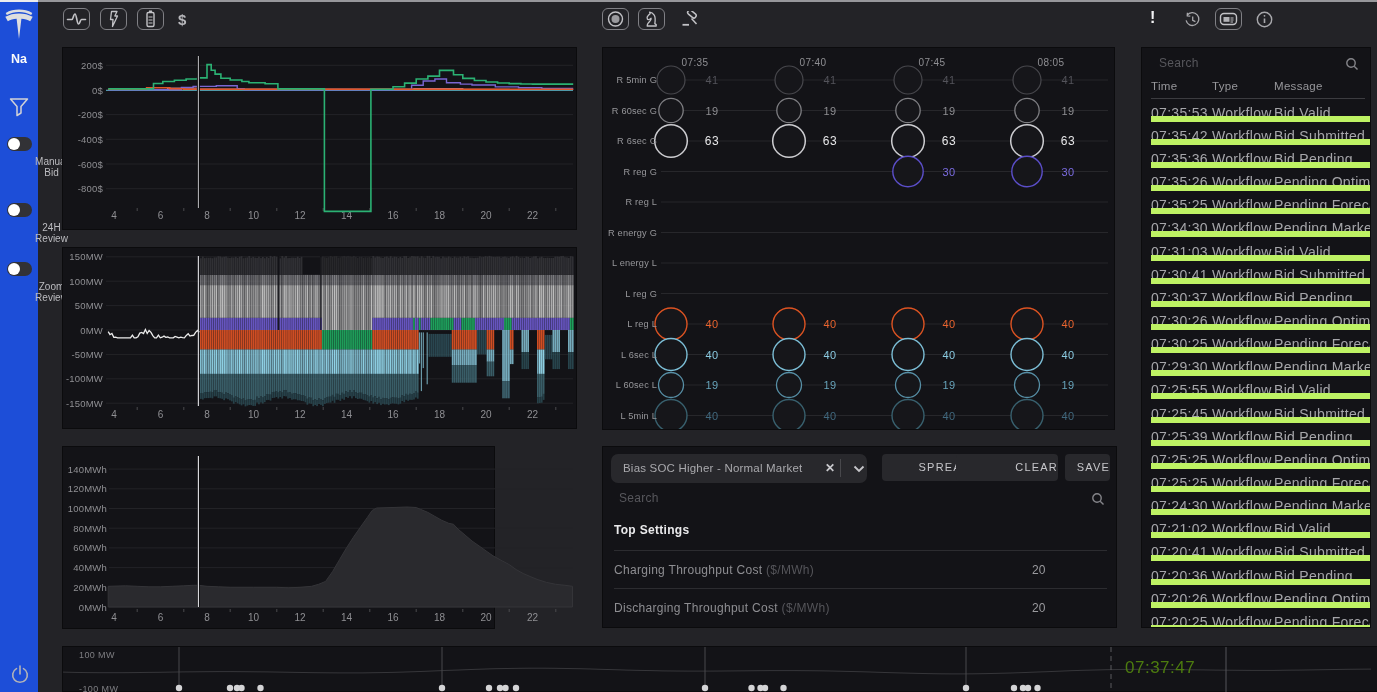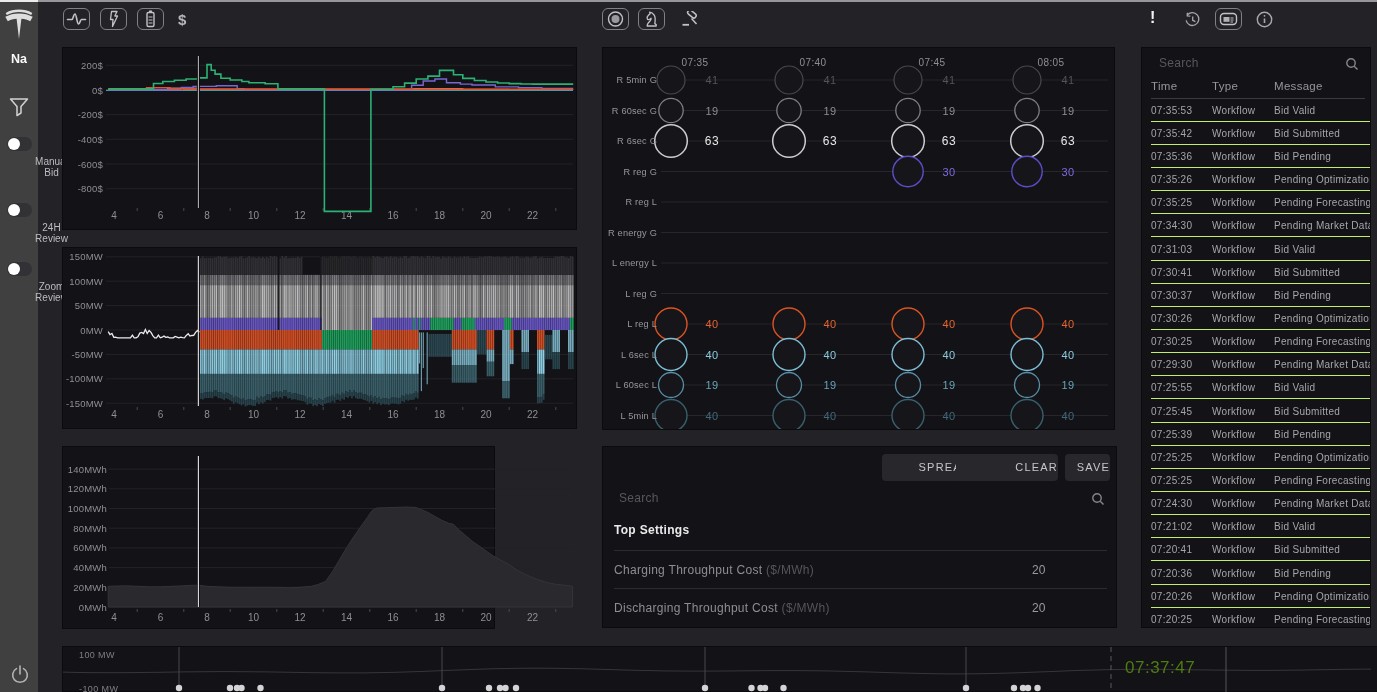--- a/index.html
+++ b/index.html
@@ -6,32 +6,32 @@
 .abs { position:absolute; }
 .panel { position:absolute; background:#131317; border:1px solid #0b0b0d; }
 .ibox { position:absolute; top:8px; width:27px; height:22px; border:1.4px solid #808085;
   border-radius:6px; display:flex; align-items:center; justify-content:center; }
 .tog { position:absolute; left:7px; width:25px; height:14px; background:#323236;
   border-radius:7px; }
 .knob { position:absolute; left:1px; top:1px; width:12px; height:12px; background:#fff;
   border-radius:50%; }
 .toglab { position:absolute; left:0; width:39px; text-align:center; font-size:10px;
   line-height:11px; color:#bcbcc0;margin-left:32px; }
-.trow { position:absolute; left:9px; right:0; height:23.1px; border-bottom:1px solid #bef264;
-  font-size:10px; color:#a6a6aa; white-space:nowrap; overflow:hidden; }
+.trow { position:absolute; left:9px; right:0; height:23.1px; border-bottom:6px solid #bef264;
+  font-size:14px; color:#a6a6aa; white-space:nowrap; overflow:hidden; }
 .trow span { position:absolute; top:6px; letter-spacing:0.3px; }
 .tc1 { left:0; } .tc2 { left:61px; } .tc3 { left:123px; }
 .btn { position:absolute; top:7px; height:27px; background:#28282c; border-radius:4px;
   color:#c6c6ca; font-size:11px; letter-spacing:1.2px; text-align:right; line-height:27px; }
 </style></head>
 <body>
 <div class="abs" style="left:0;top:0;width:1377px;height:2px;background:#97979b"></div>
 <div class="abs" style="left:0;top:0;width:38px;height:3px;background:#ececee"></div>
 
-<div class="abs" style="left:0;top:2px;width:38px;height:690px;background:#404040">
+<div class="abs" style="left:0;top:2px;width:38px;height:690px;background:#1d4ed8">
   <div class="abs" style="left:4px;top:6px"><svg width="30" height="32" viewBox="0 0 30 32">
 <g fill="#dededf">
 <path d="M15,31 L12.6,10.8 C9.3,11.0 6.3,11.8 3.8,13.3 L1.3,8.8 C5.3,6.6 9.9,5.4 15,5.4 C20.1,5.4 24.7,6.6 28.7,8.8 L26.2,13.3 C23.7,11.8 20.7,11.0 17.4,10.8 Z"></path>
 <path d="M1.7,4.9 C5.8,2.7 10.2,1.6 15,1.6 C19.8,1.6 24.2,2.7 28.3,4.9 L27.2,6.9 C23.4,4.9 19.3,3.9 15,3.9 C10.7,3.9 6.6,4.9 2.8,6.9 Z"></path>
 </g>
       </svg></div>
   <div class="abs" style="left:0;top:50px;width:38px;text-align:center;font-size:12.5px;font-weight:bold;color:#fafafa">Na</div>
   <div class="abs" style="left:8px;top:95px"><svg width="22" height="20" viewBox="0 0 22 20">
         <path d="M2.5,2 L19.5,2 L13,9.5 L13,16 L9,18.5 L9,9.5 Z" fill="none" stroke="#d2d2d6" stroke-width="1.5" stroke-linejoin="round"></path>
       </svg></div>
@@ -1643,20 +1643,28 @@
       <text x="54" y="218" text-anchor="end" font-size="9.2" fill="#97979b" letter-spacing="0.2">L energy L</text>
       <text x="54" y="248.5" text-anchor="end" font-size="9.2" fill="#97979b" letter-spacing="0.2">L reg G</text>
       <text x="54" y="279" text-anchor="end" font-size="9.2" fill="#97979b" letter-spacing="0.2">L reg L</text>
       <text x="54" y="309.5" text-anchor="end" font-size="9.2" fill="#97979b" letter-spacing="0.2">L 6sec L</text>
       <text x="54" y="340" text-anchor="end" font-size="9.2" fill="#97979b" letter-spacing="0.2">L 60sec L</text>
       <text x="54" y="370.5" text-anchor="end" font-size="9.2" fill="#97979b" letter-spacing="0.2">L 5min L</text>
     </svg>
   </div>
 
 <div class="panel" style="left:602px;top:446px;width:515px;height:182px;overflow:hidden">
+  <div class="abs" style="left:8px;top:7px;width:256px;height:29px;background:#28282c;border-radius:7px">
+    <span class="abs" style="left:12px;top:8px;font-size:11.5px;color:#a9a9ad;letter-spacing:0.2px">Bias SOC Higher - Normal Market</span>
+    <span class="abs" style="left:214px;top:7px;font-size:12px;color:#cacace;font-weight:bold">✕</span>
+    <span class="abs" style="left:229px;top:5px;width:1px;height:18px;background:#48484c"></span>
+    <svg class="abs" style="left:242px;top:11px" width="12" height="8" viewBox="0 0 12 8">
+        <path d="M1.5,1.5 L6,6 L10.5,1.5" fill="none" stroke="#c6c6ca" stroke-width="1.8"></path>
+      </svg>
+  </div>
   <div class="btn" style="left:279px;width:89px">SPREAD</div>
   <div class="btn" style="left:353px;width:102px">CLEAR</div>
   <div class="btn" style="left:462px;width:45px">SAVE</div>
   <div class="abs" style="left:16px;top:44px;font-size:12px;color:#57575c;letter-spacing:0.3px">Search</div>
   <div class="abs" style="left:488px;top:45px"><svg width="14" height="14" viewBox="0 0 14 14">
         <circle cx="6" cy="6" r="4.2" fill="none" stroke="#85858a" stroke-width="1.4"></circle>
         <line x1="9.2" y1="9.2" x2="12.5" y2="12.5" stroke="#85858a" stroke-width="1.4"></line>
       </svg></div>
   <div class="abs" style="left:11px;top:76px;font-size:12px;font-weight:bold;color:#eaeaec;letter-spacing:0.3px">Top Settings</div>
   <div class="abs" style="left:11px;top:103px;width:493px;height:1px;background:#2c2c30"></div>

